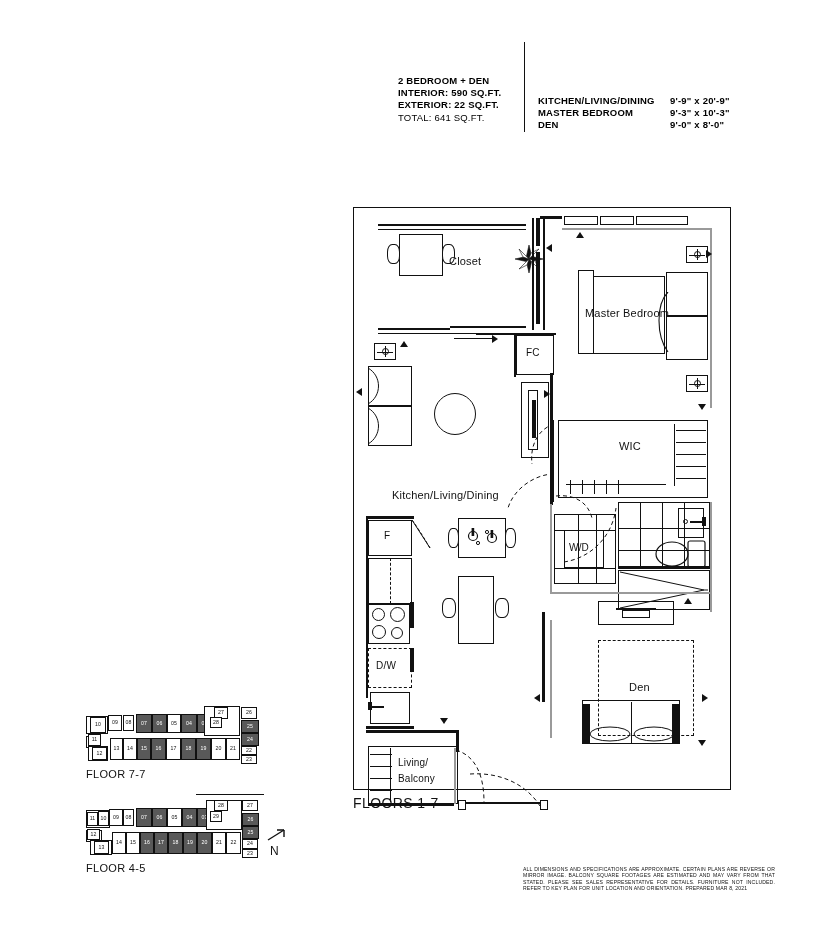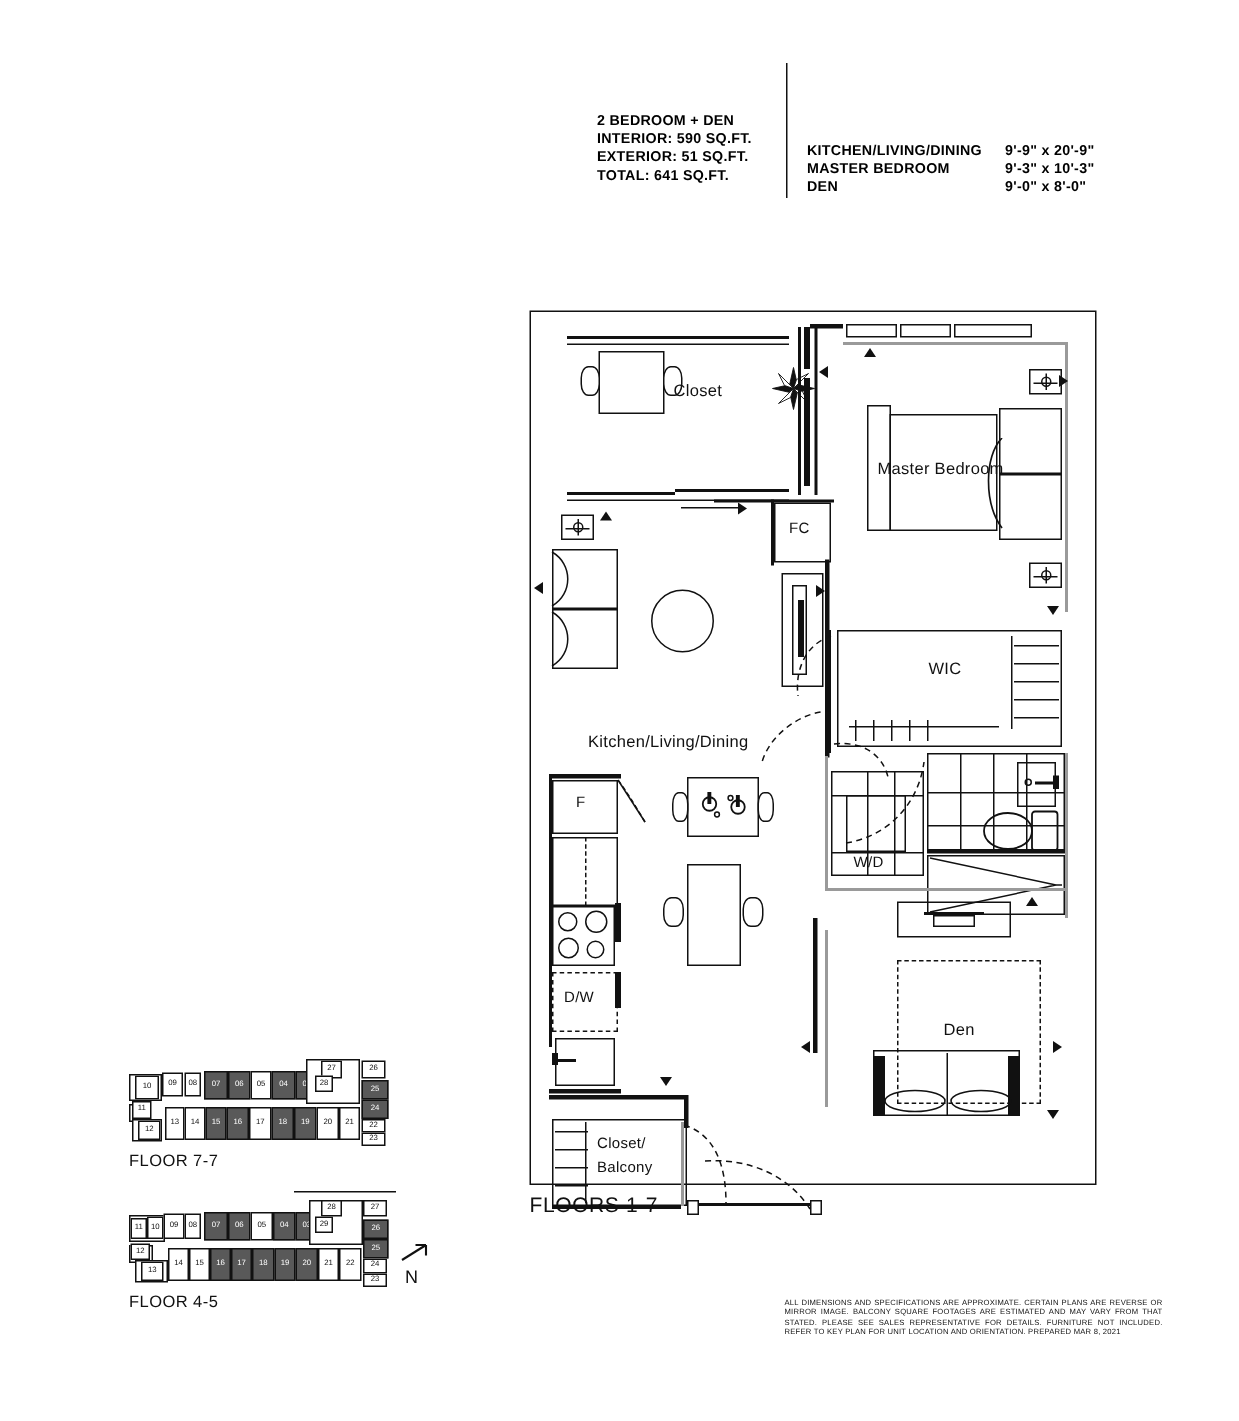--- a/index.html
+++ b/index.html
@@ -15,21 +15,21 @@
     position:absolute;left:88px;top:38px;
     font-family:"Liberation Serif", serif;
     font-size:62px;line-height:62px;letter-spacing:1px;color:#000;
   }
   #spec-block{position:absolute;left:398px;top:75px;}
   #spec-block .spec-line{
     font-size:9.5px;line-height:12.2px;letter-spacing:.2px;
     white-space:nowrap;font-weight:bold;color:#000;
   }
   #spec-block .spec-line.reg{font-weight:bold;}
-  #spec-block .spec-total{font-weight:bold;}
+  #spec-block .spec-total{font-weight:normal;}
   .spec-divider{
     position:absolute;left:524px;top:42px;width:1px;height:90px;background:#111;
   }
   #room-dims{position:absolute;left:538px;top:95px;}
   #room-dims .dim-row{
     display:flex;font-size:9.5px;line-height:12.2px;
     font-weight:bold;white-space:nowrap;color:#000;letter-spacing:.2px;
   }
   #room-dims .dim-name{width:132px;}
   #room-dims .dim-size{}
@@ -105,21 +105,21 @@
 <body>
 
 <div class="page">
 
 
   <div class="spec-divider"></div>
 
   <div id="spec-block">
     <div class="spec-line reg">2 BEDROOM + DEN</div>
     <div class="spec-line reg">INTERIOR: 590 SQ.FT.</div>
-    <div class="spec-line reg">EXTERIOR: 51 SQ.FT.</div>
+    <div class="spec-line reg">EXTERIOR: 22 SQ.FT.</div>
     <div class="spec-line spec-total">TOTAL: 641 SQ.FT.</div>
   </div>
 
   <div id="room-dims">
     <div class="dim-row">
       <span class="dim-name">KITCHEN/LIVING/DINING</span>
       <span class="dim-size">9'-9" x 20'-9"</span>
     </div>
     <div class="dim-row">
       <span class="dim-name">MASTER BEDROOM</span>
@@ -286,21 +286,21 @@
       <path d="M28 2 C10 8, 4 26, 6 42" fill="none" stroke="#111" stroke-width="1" stroke-dasharray="4 3"></path>
       <path d="M28 2 L28 44" fill="none" stroke="#111" stroke-width="0"></path>
     </svg>
     <svg style="position:absolute;left:148px;top:262px;" width="56" height="44" viewBox="0 0 56 44">
       <path d="M52 4 C34 4, 12 18, 6 38" fill="none" stroke="#111" stroke-width="1" stroke-dasharray="4 3"></path>
     </svg>
 
     <div class="wall-gray" style="left:196px;top:296px;width:2px;height:88px;"></div>
     <div class="outline-thin" style="left:200px;top:306px;width:62px;height:70px;"></div>
     <div class="outline" style="left:210px;top:322px;width:40px;height:38px;"></div>
-    <div class="lbl sm" style="left:215px;top:334px;margin-top:28px;">W/D</div>
+    <div class="lbl sm" style="left:215px;top:334px;">W/D</div>
     <div class="hline" style="left:200px;top:322px;width:62px;"></div>
     <div class="hline" style="left:200px;top:360px;width:62px;"></div>
     <div class="vline" style="left:224px;top:306px;height:70px;"></div>
     <div class="vline" style="left:242px;top:306px;height:70px;"></div>
     <svg style="position:absolute;left:198px;top:284px;" width="44" height="30" viewBox="0 0 44 30">
       <path d="M4 4 C22 2, 36 10, 40 26" fill="none" stroke="#111" stroke-width="1" stroke-dasharray="4 3"></path>
     </svg>
 
     <div class="outline-thin" style="left:264px;top:294px;width:92px;height:66px;"></div>
     <div class="hline" style="left:264px;top:320px;width:92px;"></div>
@@ -348,21 +348,21 @@
     </svg>
     <div class="wall-gray" style="left:196px;top:412px;width:2px;height:118px;"></div>
     <div class="wall" style="left:188px;top:404px;width:2.5px;height:90px;"></div>
     <div class="arrow-left" style="left:180px;top:486px;"></div>
     <div class="arrow-right" style="left:348px;top:486px;"></div>
     <div class="arrow-down" style="left:344px;top:532px;"></div>
 
     <div class="wall" style="left:12px;top:522px;width:92px;height:2.5px;"></div>
     <div class="wall" style="left:102px;top:522px;width:2.5px;height:22px;"></div>
     <div class="outline-thin" style="left:14px;top:538px;width:90px;height:58px;"></div>
-    <div class="lbl sm" style="left:44px;top:549px;">Closet/</div>
+    <div class="lbl sm" style="left:44px;top:549px;">Living/</div>
     <div class="lbl sm" style="left:44px;top:565px;">Balcony</div>
     <div class="vline" style="left:36px;top:540px;height:54px;"></div>
     <div class="hline" style="left:16px;top:546px;width:22px;"></div>
     <div class="hline" style="left:16px;top:558px;width:22px;"></div>
     <div class="hline" style="left:16px;top:570px;width:22px;"></div>
     <div class="hline" style="left:16px;top:582px;width:22px;"></div>
     <div class="wall-gray" style="left:100px;top:540px;width:2px;height:56px;"></div>
     <svg style="position:absolute;left:100px;top:540px;" width="34" height="58" viewBox="0 0 34 58">
       <path d="M2 2 C22 8, 30 28, 30 54" fill="none" stroke="#111" stroke-width="1" stroke-dasharray="4 3"></path>
     </svg>

